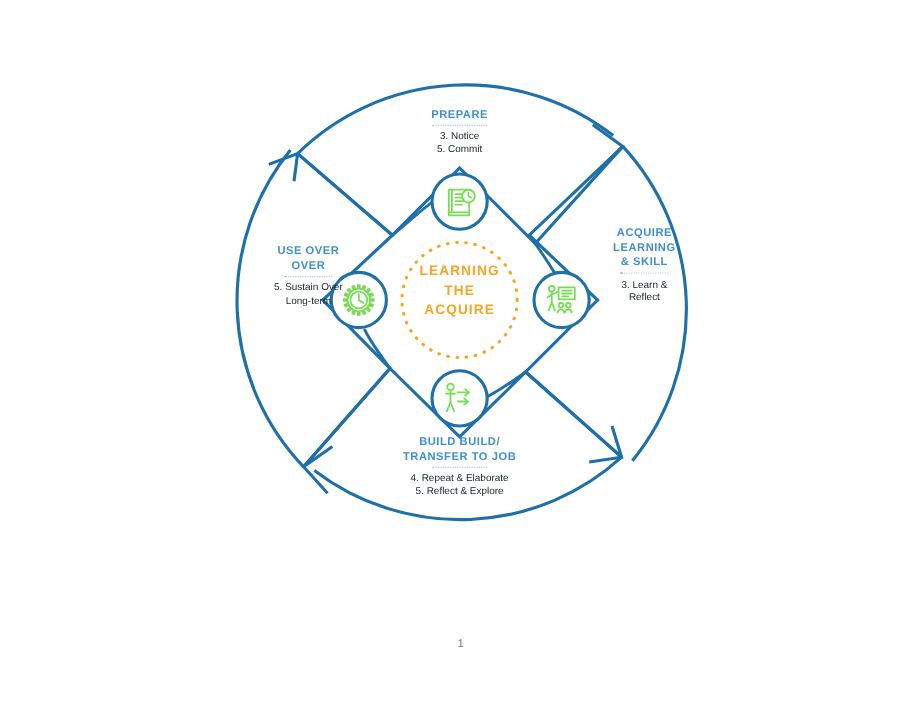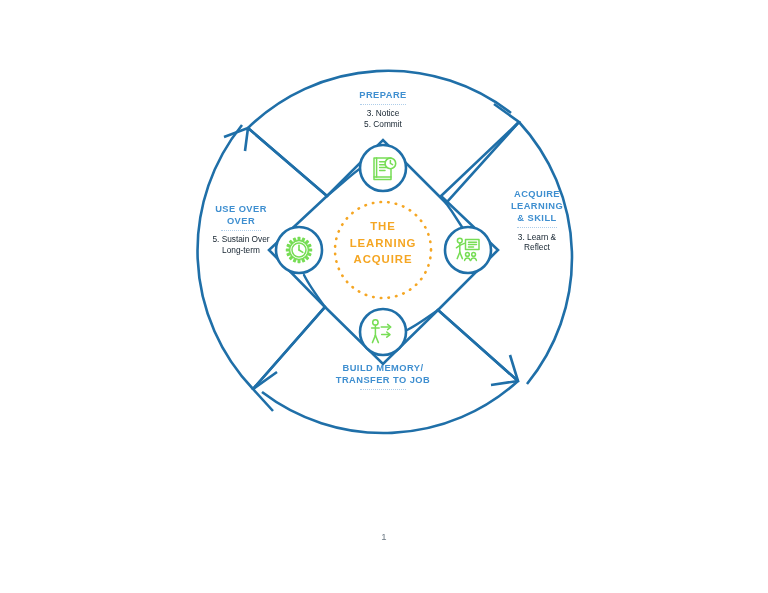--- a/index.html
+++ b/index.html
@@ -69,21 +69,21 @@
   .label-items {
     color: #15232f;
     font-size: 8.3px;
     line-height: 10.6px;
     white-space: nowrap;
   }
   
   #block-prepare  { left: 318px; top: 89px;  width: 130px; }
   #block-acquire  { left: 478px; top: 188px; width: 118px; text-align: center; }
   #block-build    { left: 318px; top: 362px; width: 130px; }
-  #block-use      { left: 182px; top: 203px; width: 118px; }
+  #block-use      { left: 198px; top: 203px; width: 118px; }
 
   #block-acquire .label-divider,
   #block-use .label-divider { width: 40px; }
 
   .center-text {
     position: absolute;
     left: 323px;
     top: 218px;
     width: 120px;
     text-align: center;
@@ -259,41 +259,45 @@
       </div>
       <div class="label-divider"></div>
       <div class="label-items">
         <div>3. Learn &amp;</div>
         <div>Reflect</div>
       </div>
     </div>
 
     <div class="label-block" id="block-build">
       <div class="label-heading">
-        <div>BUILD MEMORY/</div>
+        <div>BUILD BUILD/</div>
         <div>TRANSFER TO JOB</div>
       </div>
       <div class="label-divider"></div>
+      <div class="label-items">
+        <div>4. Repeat &amp; Elaborate</div>
+        <div>5. Reflect &amp; Explore</div>
+      </div>
     </div>
 
     <div class="label-block" id="block-use">
       <div class="label-heading">
         <div>USE OVER</div>
         <div>OVER</div>
       </div>
       <div class="label-divider"></div>
       <div class="label-items">
         <div>5. Sustain Over</div>
         <div>Long-term</div>
       </div>
     </div>
 
     <div class="center-text">
+      <div>LEARNING</div>
       <div>THE</div>
-      <div>LEARNING</div>
       <div>ACQUIRE</div>
     </div>
 
   </div>
 
   <div class="page-number">1</div>
 
 </div>
 
 </body></html>

